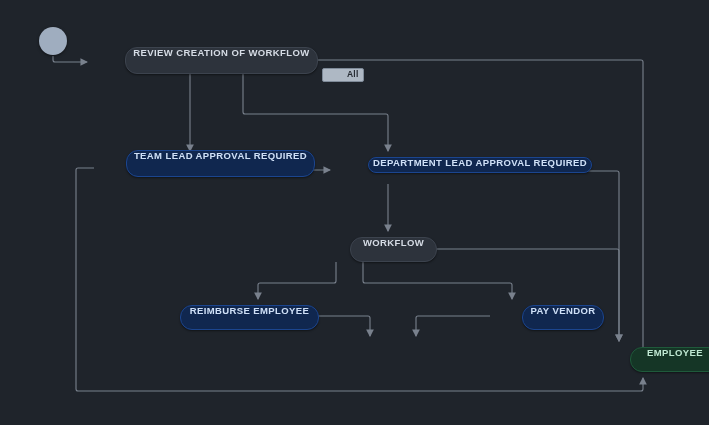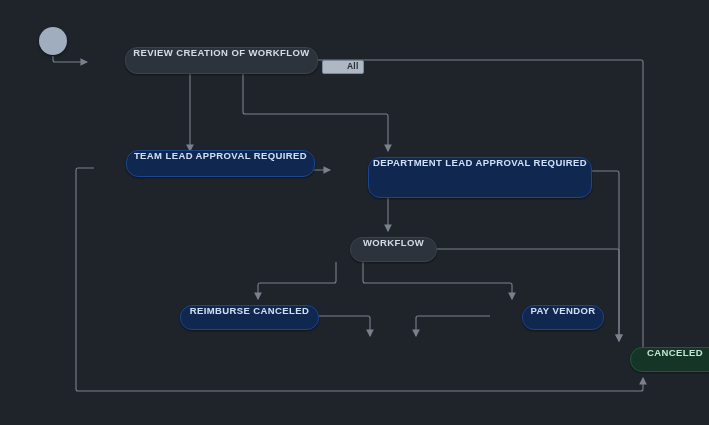--- a/index.html
+++ b/index.html
@@ -120,36 +120,36 @@
   <div class="start-node" style="left:39px; top:27px; width:28px; height:28px;"></div>
 
   <div class="node state" style="left:93px; top:47px; width:193px; height:27px;">
     <span>REVIEW CREATION OF WORKFLOW</span>
   </div>
 
   <div class="node action" style="left:94px; top:150px; width:189px; height:27px;">
     <span>TEAM LEAD APPROVAL REQUIRED</span>
   </div>
 
-  <div class="node action" style="left:336px; top:157px; width:224px; height:41px;">
+  <div class="node action" style="left:336px; top:157px; width:224px; height:16px;">
     <span>DEPARTMENT LEAD APPROVAL REQUIRED</span>
   </div>
 
   <div class="node state" style="left:318px; top:237px; width:87px; height:25px;">
     <span>WORKFLOW</span>
   </div>
 
   <div class="node action" style="left:148px; top:305px; width:139px; height:25px;">
-    <span>REIMBURSE CANCELED</span>
+    <span>REIMBURSE EMPLOYEE</span>
   </div>
 
   <div class="node action" style="left:490px; top:305px; width:82px; height:25px;">
     <span>PAY VENDOR</span>
   </div>
 
 
   <div class="node terminal" style="left:598px; top:347px; width:90px; height:25px;">
-    <span>CANCELED</span>
+    <span>EMPLOYEE</span>
   </div>
 
-  <div class="edge-badge" style="left:322px; top:60px;padding-left:24px;">All</div>
+  <div class="edge-badge" style="left:322px; top:68px;padding-left:24px;">All</div>
 
 </div>
 
 </body></html>

